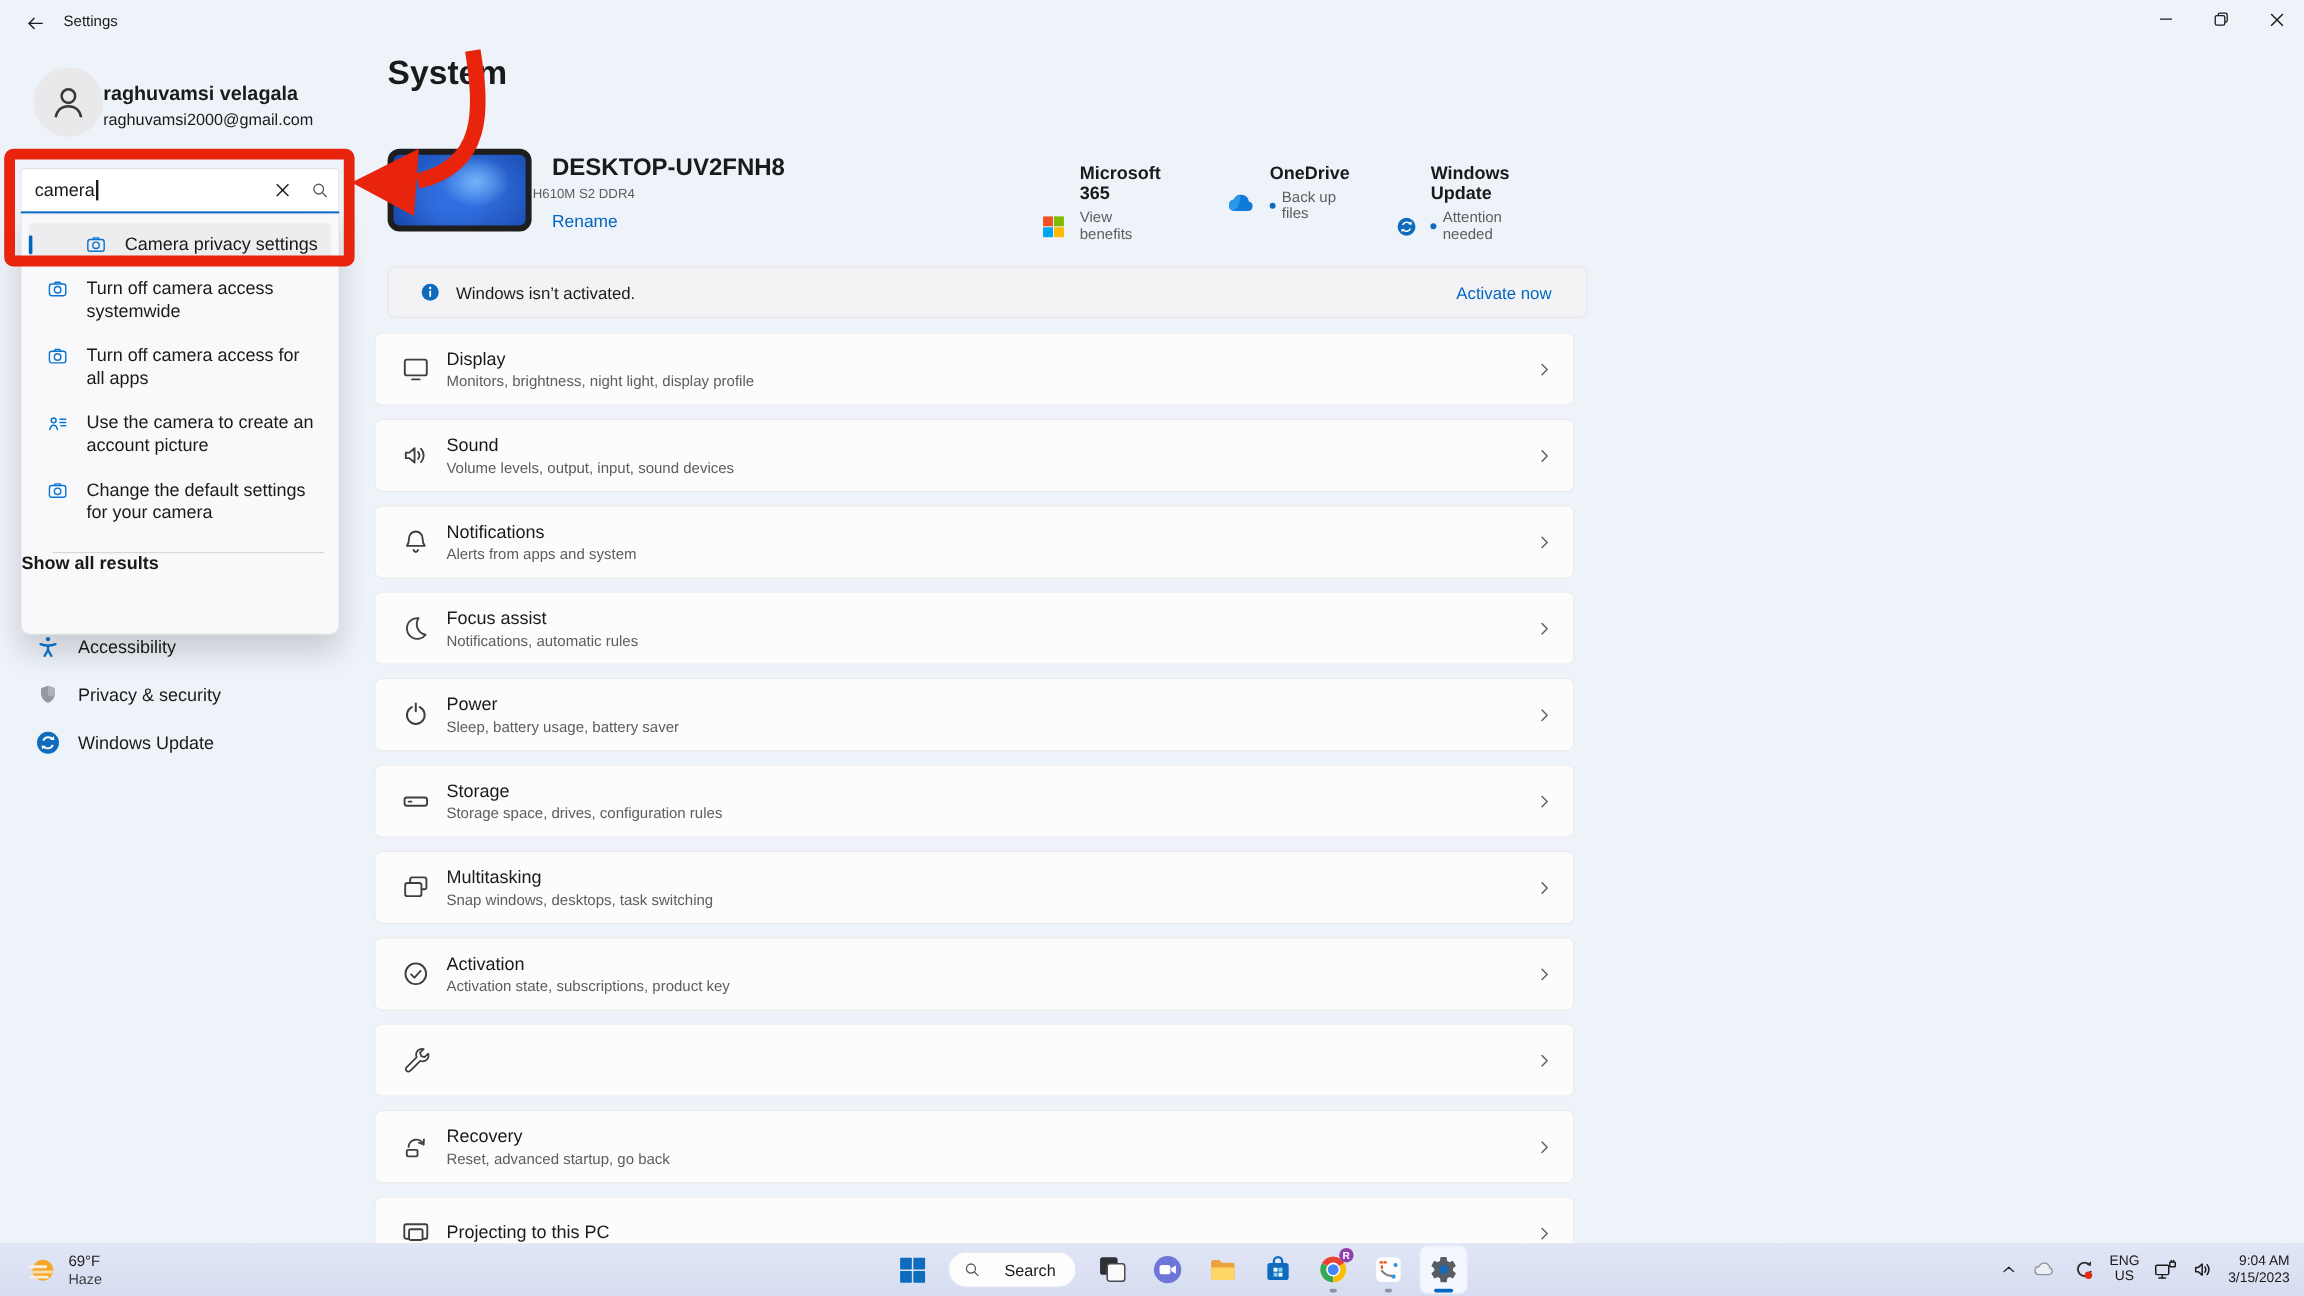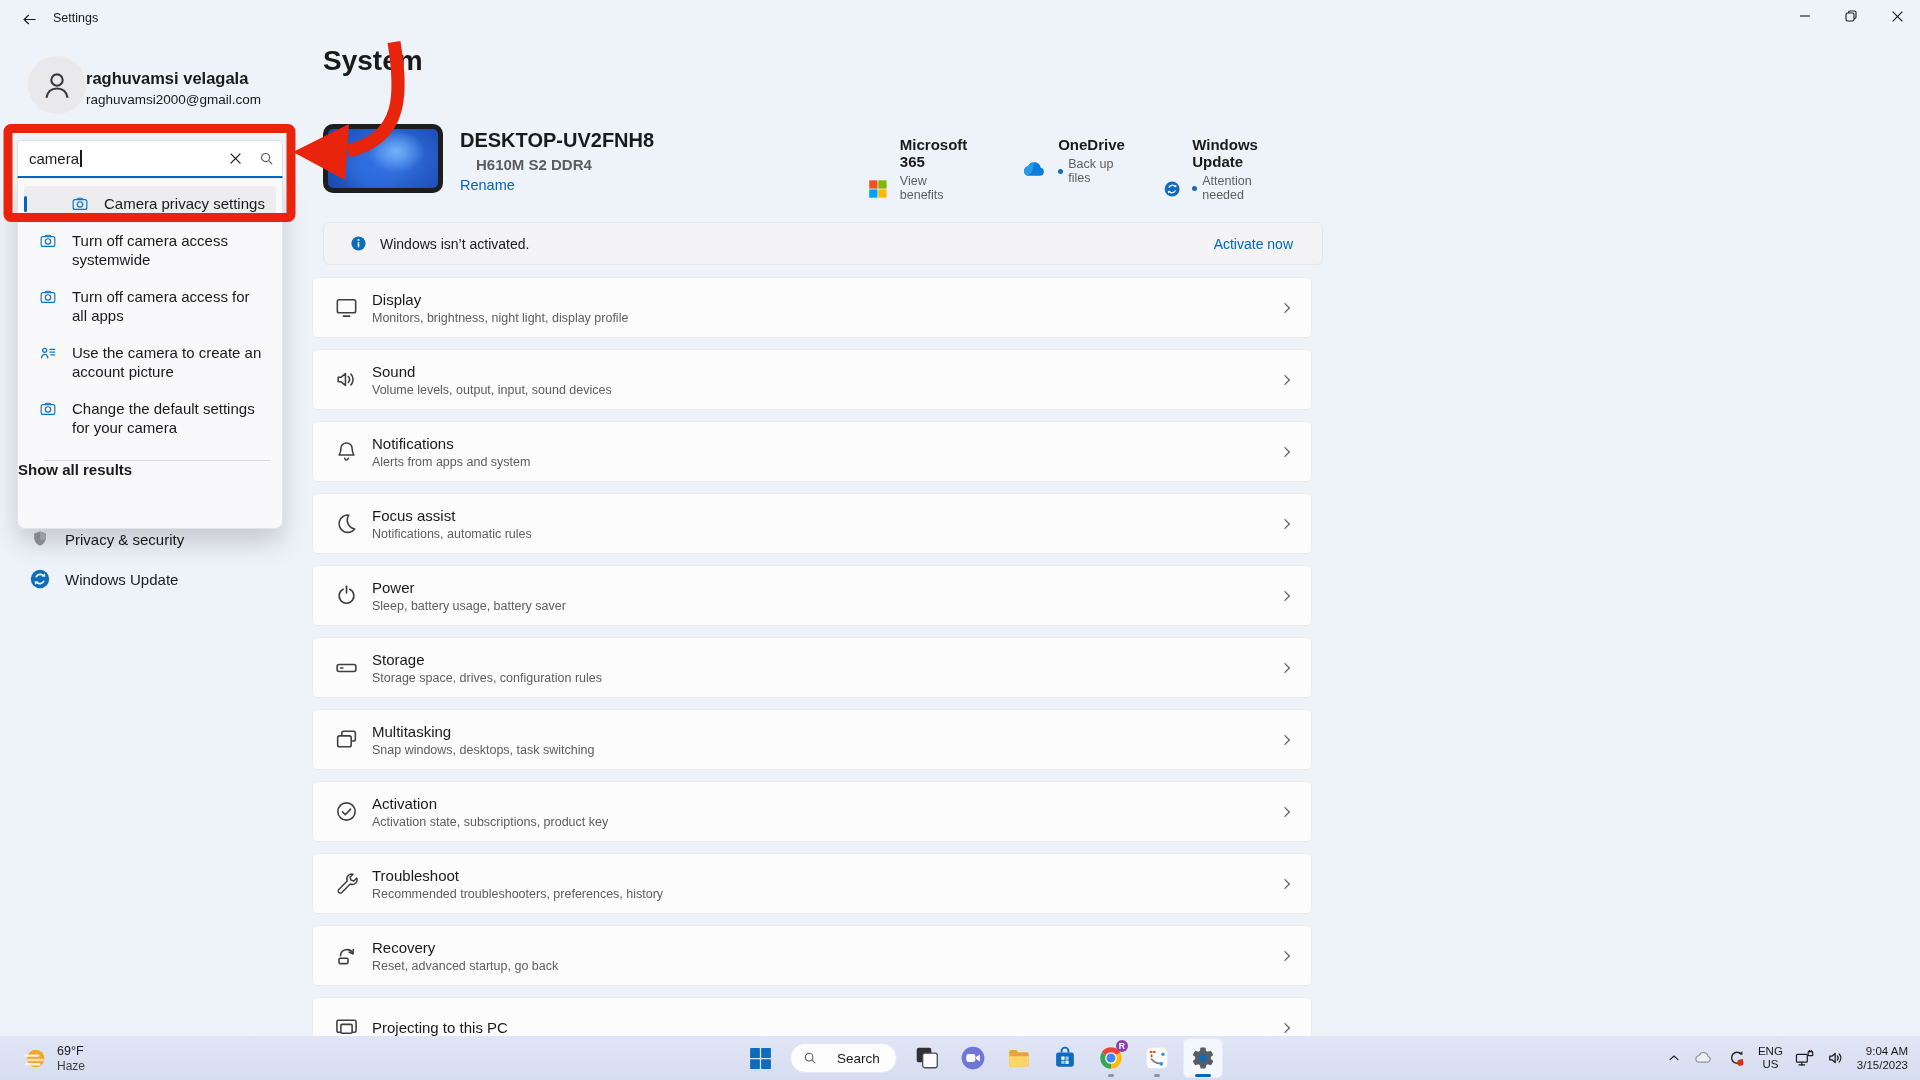--- a/index.html
+++ b/index.html
@@ -52,21 +52,21 @@
 
   
   .page-title { position:absolute; left:323px; top:45px; font-size:28px; font-weight:600; }
   .device-img { position:absolute; left:323px; top:124px; width:120px; height:69px;
     border:5px solid #1e1e1e; border-radius:10px; background:#1c4fb8;
     background-image:
       radial-gradient(46px 34px at 62% 38%, #74b3f8 0%, rgba(116,179,248,0) 62%),
       radial-gradient(56px 44px at 42% 68%, #2f6fe4 0%, rgba(47,111,228,0) 66%),
       radial-gradient(92px 66px at 55% 50%, #3a7bea 0%, #1c4fb8 68%, #123a92 100%); }
   .device-name { position:absolute; left:460px; top:129px; font-size:20px; font-weight:600; }
-  .device-model { position:absolute; left:476px; top:156px; font-size:15px; color:#5d5d5d;font-weight:bold; }
+  .device-model { position:absolute; left:444px; top:156px; font-size:11px; color:#5d5d5d; }
   .device-rename { position:absolute; left:460px; top:177px; font-size:14.5px; color:#0067c0; }
 
   .quicklinks { position:absolute; left:868px; top:136px; display:flex; }
   .ql { display:flex; gap:12px; align-items:flex-end; }
   .ql-title { font-size:15px; font-weight:bold; line-height:17px; }
   .ql-sub { font-size:12.5px; color:#5d5d5d; margin-top:4px; display:flex; align-items:center; gap:5px; }
   .dot { width:5px; height:5px; border-radius:50%; background:#0f6cbd; flex:none; }
 
   .banner { position:absolute; left:323px; top:222px; width:1000px; height:43px;
     background:#f3f3f5; border:1px solid #e6e6e8; border-radius:6px;
@@ -249,20 +249,32 @@
         <span class="dd-label">Change the default settings for your camera</span>
       </div>
     </div>
   <div class="dd-divider"></div>
   <div class="dd-footer">Show all results</div>
 </div>
 
 <div class="side-nav" id="side-nav">
     <div class="nav-item">
       <span class="icon" style="width: 20px; height: 20px;">
+        <svg viewBox="0 0 24 24" fill="none" stroke="#0b76d1" stroke-width="2.3" stroke-linecap="round">
+          <circle cx="12" cy="4.4" r="2.1" fill="#0b76d1" stroke="none"></circle>
+          <path d="M4.5 9.3c2.6 1 5.1 1.5 7.5 1.5s4.9-.5 7.5-1.5"></path>
+          <path d="M12 10.8v4.4"></path>
+          <path d="M12 15.2L8.6 21"></path>
+          <path d="M12 15.2l3.4 5.8"></path>
+        </svg>
+      </span>
+      <span>Accessibility</span>
+    </div>
+    <div class="nav-item">
+      <span class="icon" style="width: 20px; height: 20px;">
         <svg viewBox="0 0 24 24">
           <path d="M12 3l7 2.4v4.8c0 4.9-3.2 8.5-7 9.9-3.8-1.4-7-5-7-9.9V5.4z" fill="#94979c"></path>
           <path d="M12 3l7 2.4v4.8c0 1-.1 1.9-.4 2.8H12V3z" fill="#aeb1b6"></path>
         </svg>
       </span>
       <span>Privacy &amp; security</span>
     </div>
     <div class="nav-item">
       <span class="icon" style="width: 20px; height: 20px;">
         <svg viewBox="0 0 24 24">
@@ -483,24 +495,20 @@
         <svg viewBox="0 0 24 24" fill="none" stroke="#5f5f5f" stroke-width="1.8" stroke-linecap="round" stroke-linejoin="round">
           <path d="M9 5.5l6.5 6.5L9 18.5"></path>
         </svg>
       </span>
     </div>
     <div class="card">
       <span class="icon lead" style="width: 25px; height: 25px;">
         <svg viewBox="0 0 24 24" fill="none" stroke="#3f3f3f" stroke-width="1.4" stroke-linejoin="round">
           <path d="M13.6 4.4a4.7 4.7 0 0 0-.9 5.2L4.6 17.7a2 2 0 1 0 2.9 2.9l8.1-8.1a4.7 4.7 0 0 0 5.2-.9 4.7 4.7 0 0 0 1.1-4.9l-2.9 2.9-2.7-.9-.9-2.7 2.9-2.9a4.7 4.7 0 0 0-4.7 1.3z"></path>
         </svg>
-      </span>
-      <span>
-        <div class="card-title">Troubleshoot</div>
-        <div class="card-sub">Recommended troubleshooters, preferences, history</div>
       </span>
       <span class="icon chev" style="width: 16px; height: 16px;">
         <svg viewBox="0 0 24 24" fill="none" stroke="#5f5f5f" stroke-width="1.8" stroke-linecap="round" stroke-linejoin="round">
           <path d="M9 5.5l6.5 6.5L9 18.5"></path>
         </svg>
       </span>
     </div>
     <div class="card">
       <span class="icon lead" style="width: 25px; height: 25px;">
         <svg viewBox="0 0 24 24" fill="none" stroke="#3f3f3f" stroke-width="1.5" stroke-linecap="round" stroke-linejoin="round">

